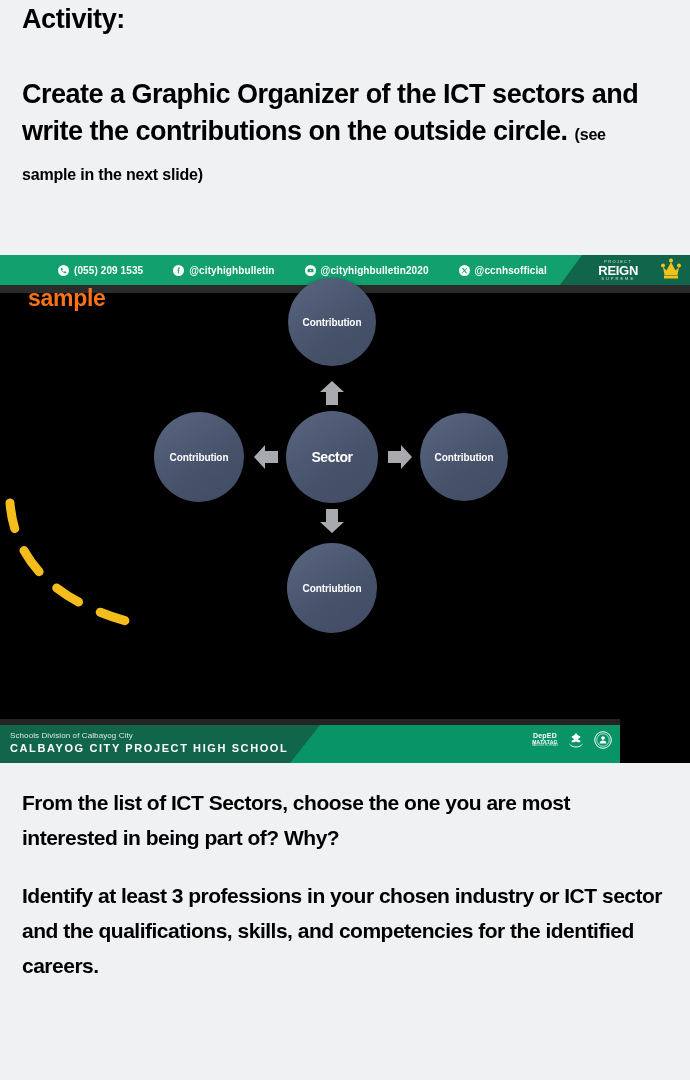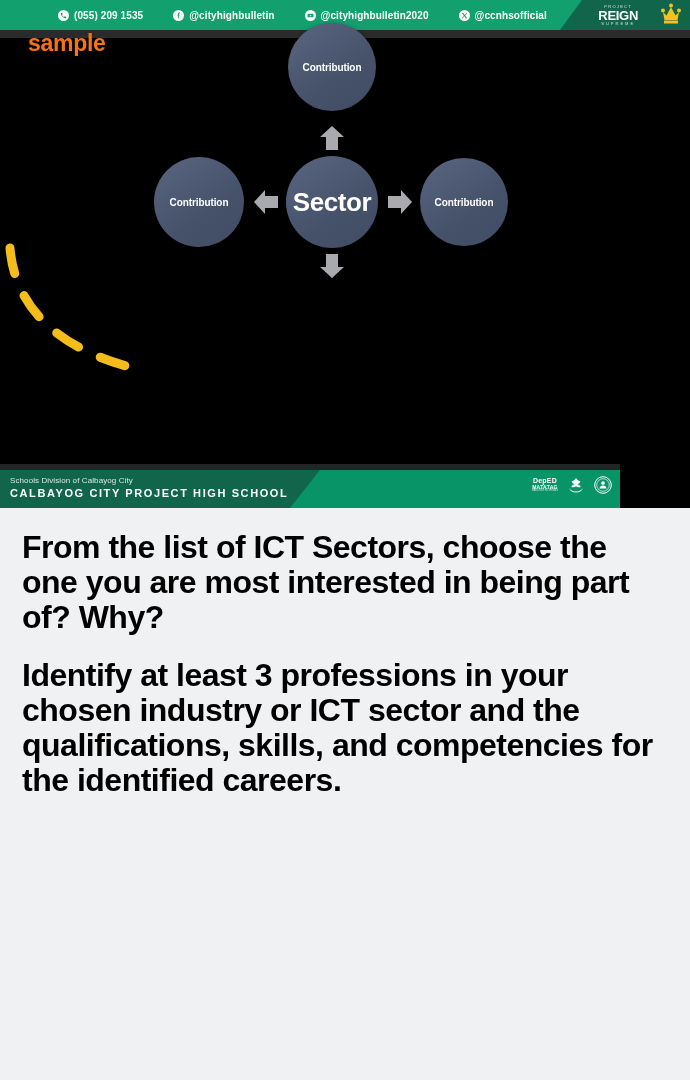--- a/index.html
+++ b/index.html
@@ -202,21 +202,21 @@
     color: #ffffff;
     font-weight: bold;
     box-shadow: 0 2px 5px rgba(0,0,0,0.55);
     background-image: linear-gradient(145deg, #5a6680 0%, #46526a 60%, #414c63 100%);
   }
   .node-label { font-size: 10px; letter-spacing: -0.1px; }
   .node-center {
     width: 92px; height: 92px;
     left: 286px; top: 118px;
   }
-  .node-center .node-label { font-size: 26px; letter-spacing: -0.4px; }
+  .node-center .node-label { font-size: 14px; letter-spacing: -0.4px; }
   .node-top    { width: 88px; height: 88px; left: 288px; top: -15px; }
   .node-bottom { width: 90px; height: 90px; left: 287px; top: 250px; }
   .node-left   { width: 90px; height: 90px; left: 154px; top: 119px; }
   .node-right  { width: 88px; height: 88px; left: 420px; top: 120px; }
 
   .arrow { position: absolute; }
 
   
   .footer-bar {
     position: absolute;
@@ -284,33 +284,37 @@
 
   
   .bottom-block {
     background: #f0f1f3;
     padding: 22px 22px 0 22px;
     box-sizing: border-box;
     flex: 1;
   }
   .bq {
     margin: 0;
-    font-size: 32px;
+    font-size: 21px;
     font-weight: bold;
     color: #000000;
     line-height: 35px;
     letter-spacing: -0.5px;
   }
   .bq2 { padding-top: 23px; }
 </style>
 </head>
 <body>
 
 <div class="page">
 
+  <div class="top-block">
+    <p class="activity-label">Activity:</p>
+    <p class="activity-body"><span>Create a Graphic Organizer of the ICT sectors and write the contributions on the outside circle.</span> <span class="activity-note">(see sample in the next slide)</span></p>
+  </div>
 
   <div class="slide">
 
     <div class="green-bar">
       <div class="green-bar-dark"></div>
     </div>
 
     <div class="social-row">
       <div class="social-item">
         <span class="ico">
@@ -381,20 +385,23 @@
       </div>
 
       <div class="node node-center">
         <span class="node-label">Sector</span>
       </div>
 
       <div class="node node-right">
         <span class="node-label">Contribution</span>
       </div>
 
+      <div class="node node-bottom">
+        <span class="node-label">Contriubtion</span>
+      </div>
 
       <svg class="arrow" style="left:318px; top:86px;" width="28" height="28" viewBox="0 0 28 28">
         <path fill="#a8aaae" d="M14 2 L26 13 H20 V26 H8 V13 H2 Z"></path>
       </svg>
       <svg class="arrow" style="left:318px; top:214px;" width="28" height="28" viewBox="0 0 28 28">
         <path fill="#a8aaae" d="M14 26 L26 15 H20 V2 H8 V15 H2 Z"></path>
       </svg>
       <svg class="arrow" style="left:252px; top:150px;" width="28" height="28" viewBox="0 0 28 28">
         <path fill="#a8aaae" d="M2 14 L13 2 V8 H26 V20 H13 V26 Z"></path>
       </svg>

